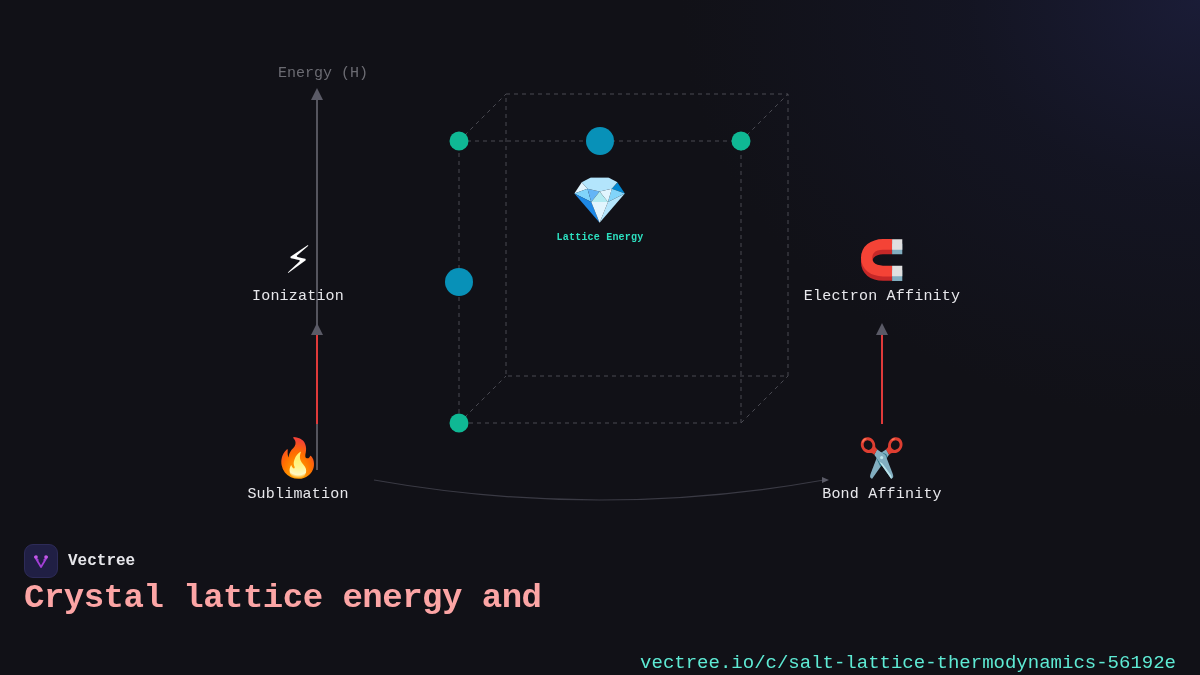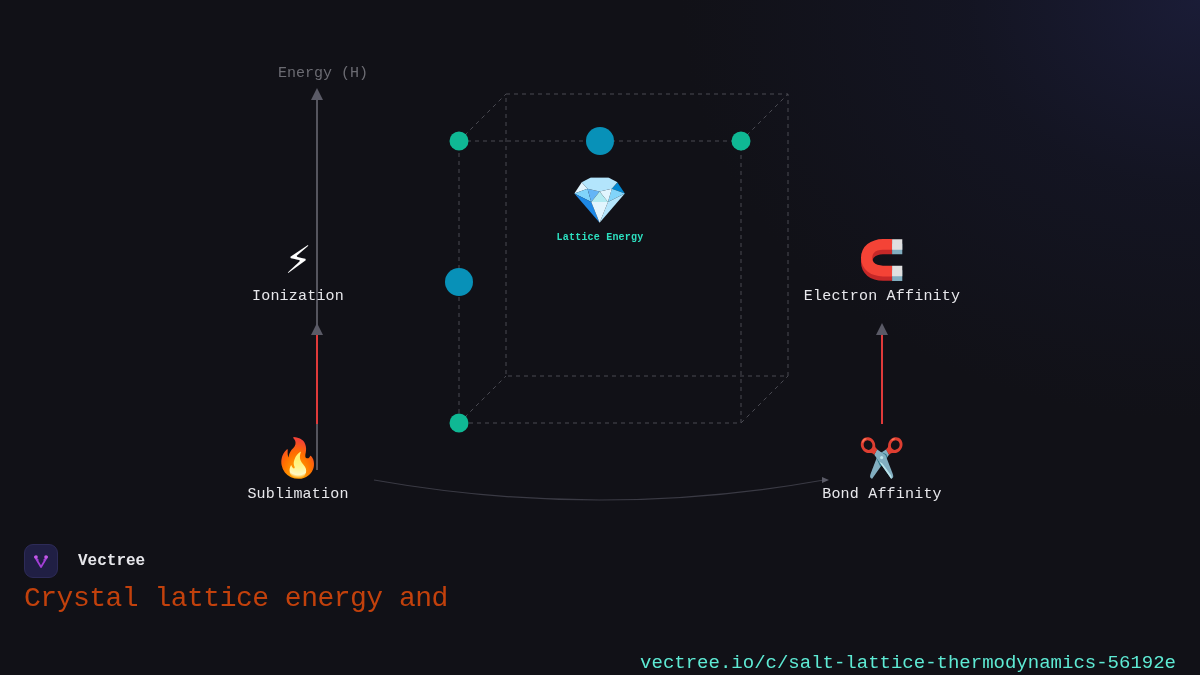--- a/index.html
+++ b/index.html
@@ -65,21 +65,21 @@
       color: #2de0c0;
       font-weight: bold;
       font-size: 10px;
     }
     .brand {
       position: absolute;
       left: 24px;
       top: 544px;
       display: flex;
       align-items: center;
-      gap: 20px;
+      gap: 10px;
     }
     .brand-logo {
       width: 34px;
       height: 34px;
       border-radius: 9px;
       background: #201f44;
       border: 1px solid #2d2b58;
       box-sizing: border-box;
       display: flex;
       align-items: center;
@@ -89,24 +89,24 @@
       font-size: 16px;
       font-weight: bold;
       color: #e6e6ea;
     }
     .title {
       position: absolute;
       left: 24px;
       top: 582px;
       margin: 0;
       font-family: "Liberation Mono", "DejaVu Sans Mono", monospace;
-      font-weight: normal;
-      font-size: 28px;
+      font-weight: bold;
+      font-size: 34px;
       line-height: 33px;
-      color: #c2410c;
+      color: #fca5a5;
       letter-spacing: -0.5px;
     }
     .title span { display: block; }
     .url {
       position: absolute;
       right: 24px;
       top: 652px;
       font-size: 19px;
       color: #5eead4;
       white-space: nowrap;

